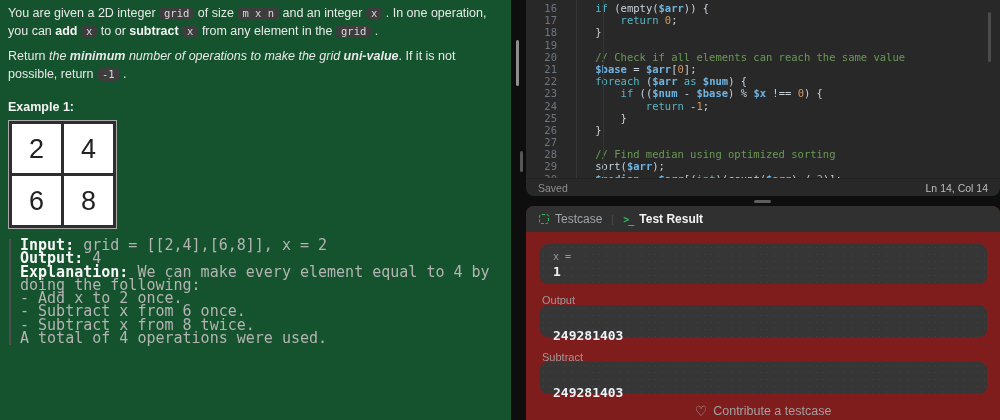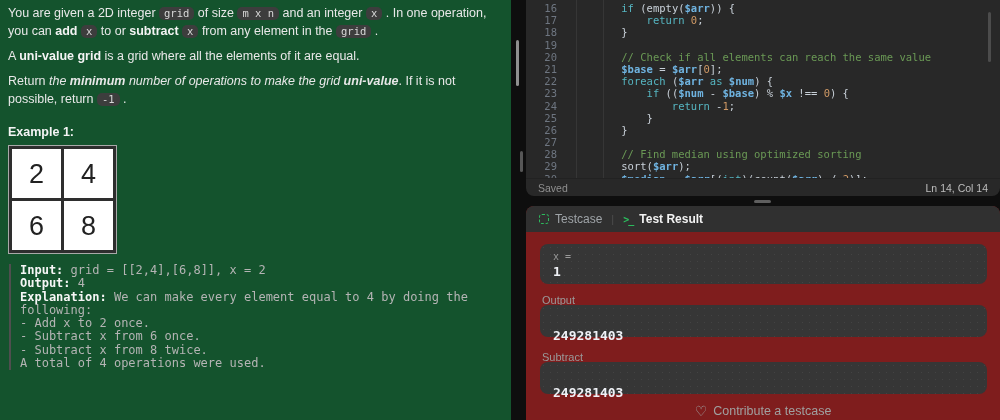--- a/index.html
+++ b/index.html
@@ -23,37 +23,37 @@
   .pgrid { display:inline-block; border:1px solid #a9a9a9; background:#2e2e2e;
            padding:3px; margin-top:4px; }
   .pgrid-row { display:flex; gap:3px; margin-top:3px; }
   .pgrid-row:first-child { margin-top:0; }
   .pgrid-cell { width:49px; height:49px; background:#ffffff; display:flex;
                 align-items:center; justify-content:center; font-size:27px;
                 color:#222; font-family:"Liberation Sans", sans-serif; }
 
   .example-block { margin-top:10px; margin-left:1px; border-left:2px solid #4f4f4f;
                    padding-left:9px; font-family:"DejaVu Sans Mono", monospace;
-                   font-size:12px; line-height:13.3px; color:#b4b4b4; }
+                   font-size:15px; line-height:13.3px; color:#b4b4b4; }
   .ex-line { white-space:pre-wrap; }
   .ex-line .seg-b { color:#f6f6f6; }
 
   .left-scrollbar { position:absolute; left:516px; top:40px; width:3px; height:46px;
                     background:#8f8f8f; border-radius:2px; }
   .gap-grip { position:absolute; left:520px; top:151px; width:3px; height:21px;
               background:#575757; border-radius:2px; }
 
   
   .editor-panel { position:absolute; left:526px; top:0; width:474px; height:196px;
                   background:#282828; border-radius:0 0 8px 8px; overflow:hidden; }
   .code-area { position:relative; height:178px; overflow:hidden; padding-top:2px; }
   .indent-guide { position:absolute; top:0; width:1px; height:178px; background:#363636; }
   .ig1 { left:50px; } .ig2 { left:77px; }
   .code-line { display:flex; height:12.2px; font-family:"DejaVu Sans Mono", monospace;
-               font-size:10.5px; line-height:12.2px;gap:26px; }
+               font-size:10.5px; line-height:12.2px; }
   .gutter { width:31px; text-align:right; color:#6e7681; flex:none; }
   .code-text { white-space:pre; margin-left:13px; color:#c9d1d9; }
   .tk-pl { color:#c9d1d9; }
   .tk-kw { color:#56b6c2; }
   .tk-var { color:#6fb3e0; font-weight:bold; }
   .tk-num { color:#d19a66; }
   .tk-cm { color:#6a9955; }
   .tk-fn { color:#c9d1d9; }
   .editor-scrollbar { position:absolute; right:9px; top:12px; width:3px; height:50px;
                       background:#4c4c4c; border-radius:2px; }
@@ -98,21 +98,20 @@
                 align-items:center; justify-content:center; gap:6px; color:#a0a0a0;
                 font-size:12.5px; cursor:pointer; }
   .heart { font-size:14px; line-height:12px; }
 </style>
 </head>
 <body>
 
 <div class="left-panel">
   <div class="left-inner">
     <p><span>You are given a 2D integer </span><span class="seg-c">grid</span><span>  of size </span><span class="seg-c">m x n</span><span> and an integer </span><span class="seg-c">x</span><span> . In one operation, you can </span><span class="seg-b">add</span><span> </span><span class="seg-c">x</span><span> to or </span><span class="seg-b">subtract</span><span> </span><span class="seg-c">x</span><span> from any element in the </span><span class="seg-c">grid</span><span> .</span></p>
-    <p><span>A </span><span class="seg-b">uni-value grid</span><span> is a grid where all the elements of it are equal.</span></p>
     <p><span>Return </span><span class="seg-i">the </span><span class="seg-bi">minimum</span><span class="seg-i"> number of operations to make the grid </span><span class="seg-bi">uni-value</span><span>. If it is not possible, return </span><span class="seg-c">-1</span><span> .</span></p>
 
     <div class="ex-heading">Example 1:</div>
     <div class="pgrid"><div class="pgrid-row">
           <div class="pgrid-cell">2</div>
           <div class="pgrid-cell">4</div>
         </div><div class="pgrid-row">
           <div class="pgrid-cell">6</div>
           <div class="pgrid-cell">8</div>
         </div></div>

